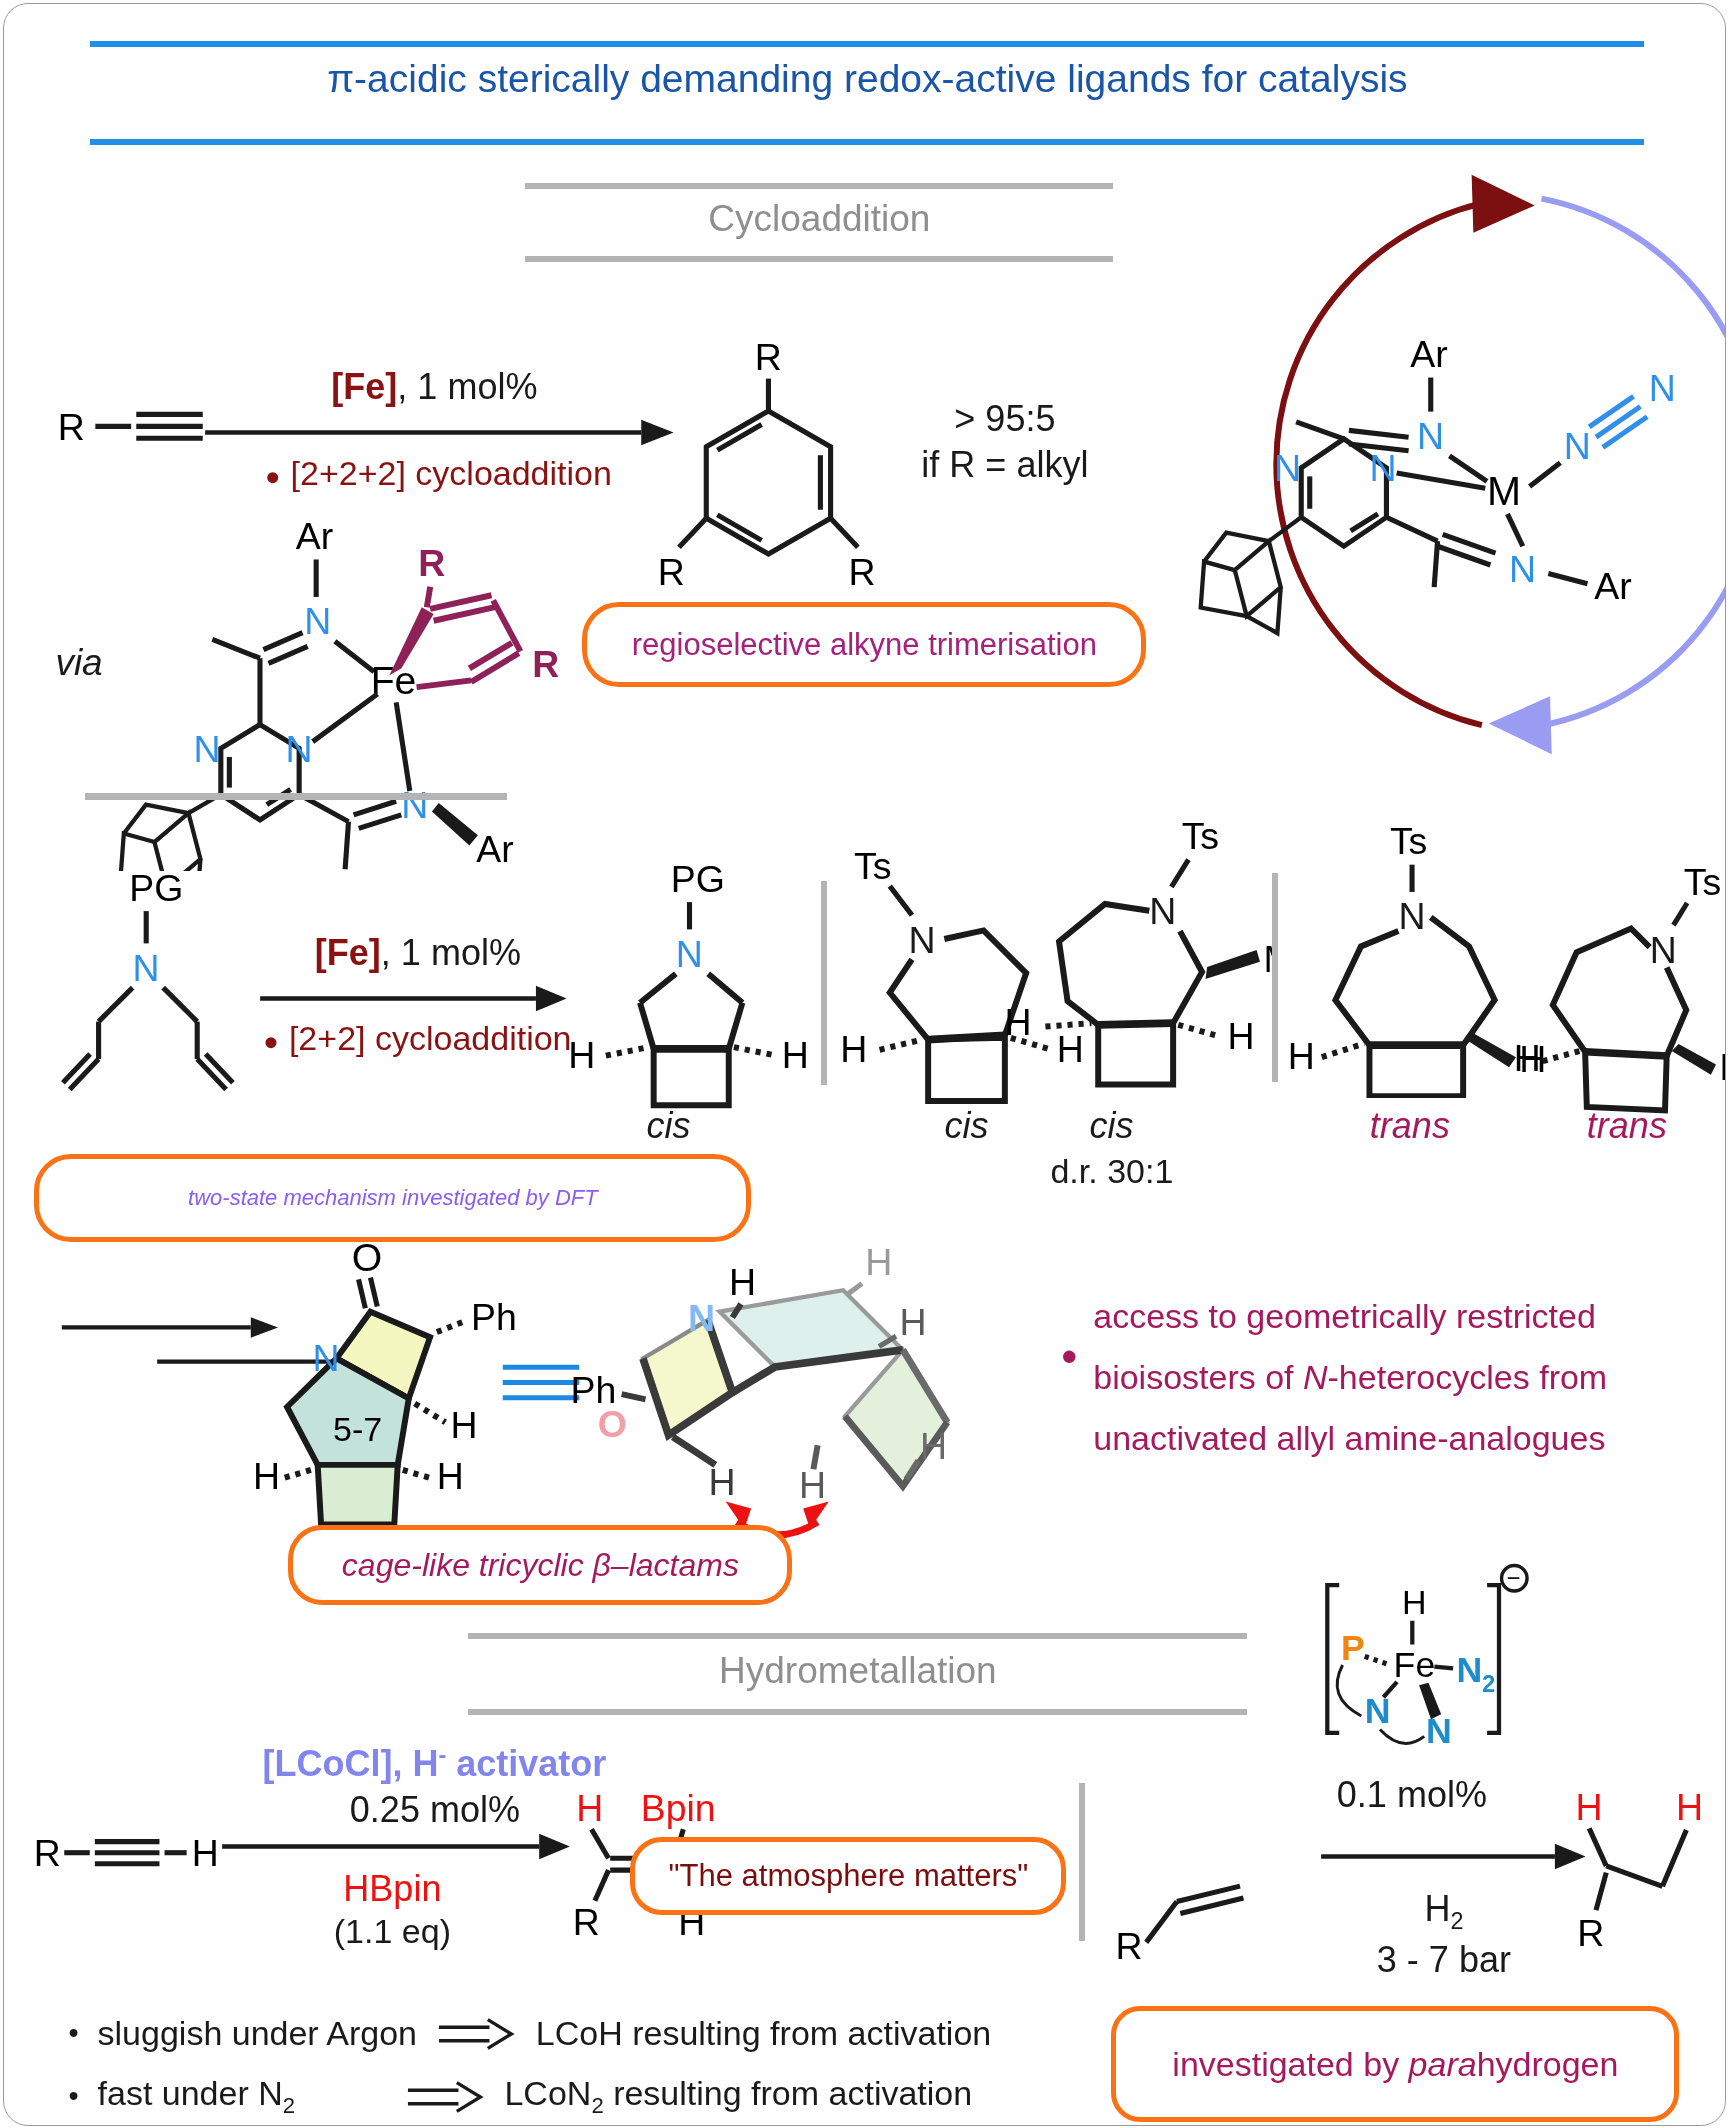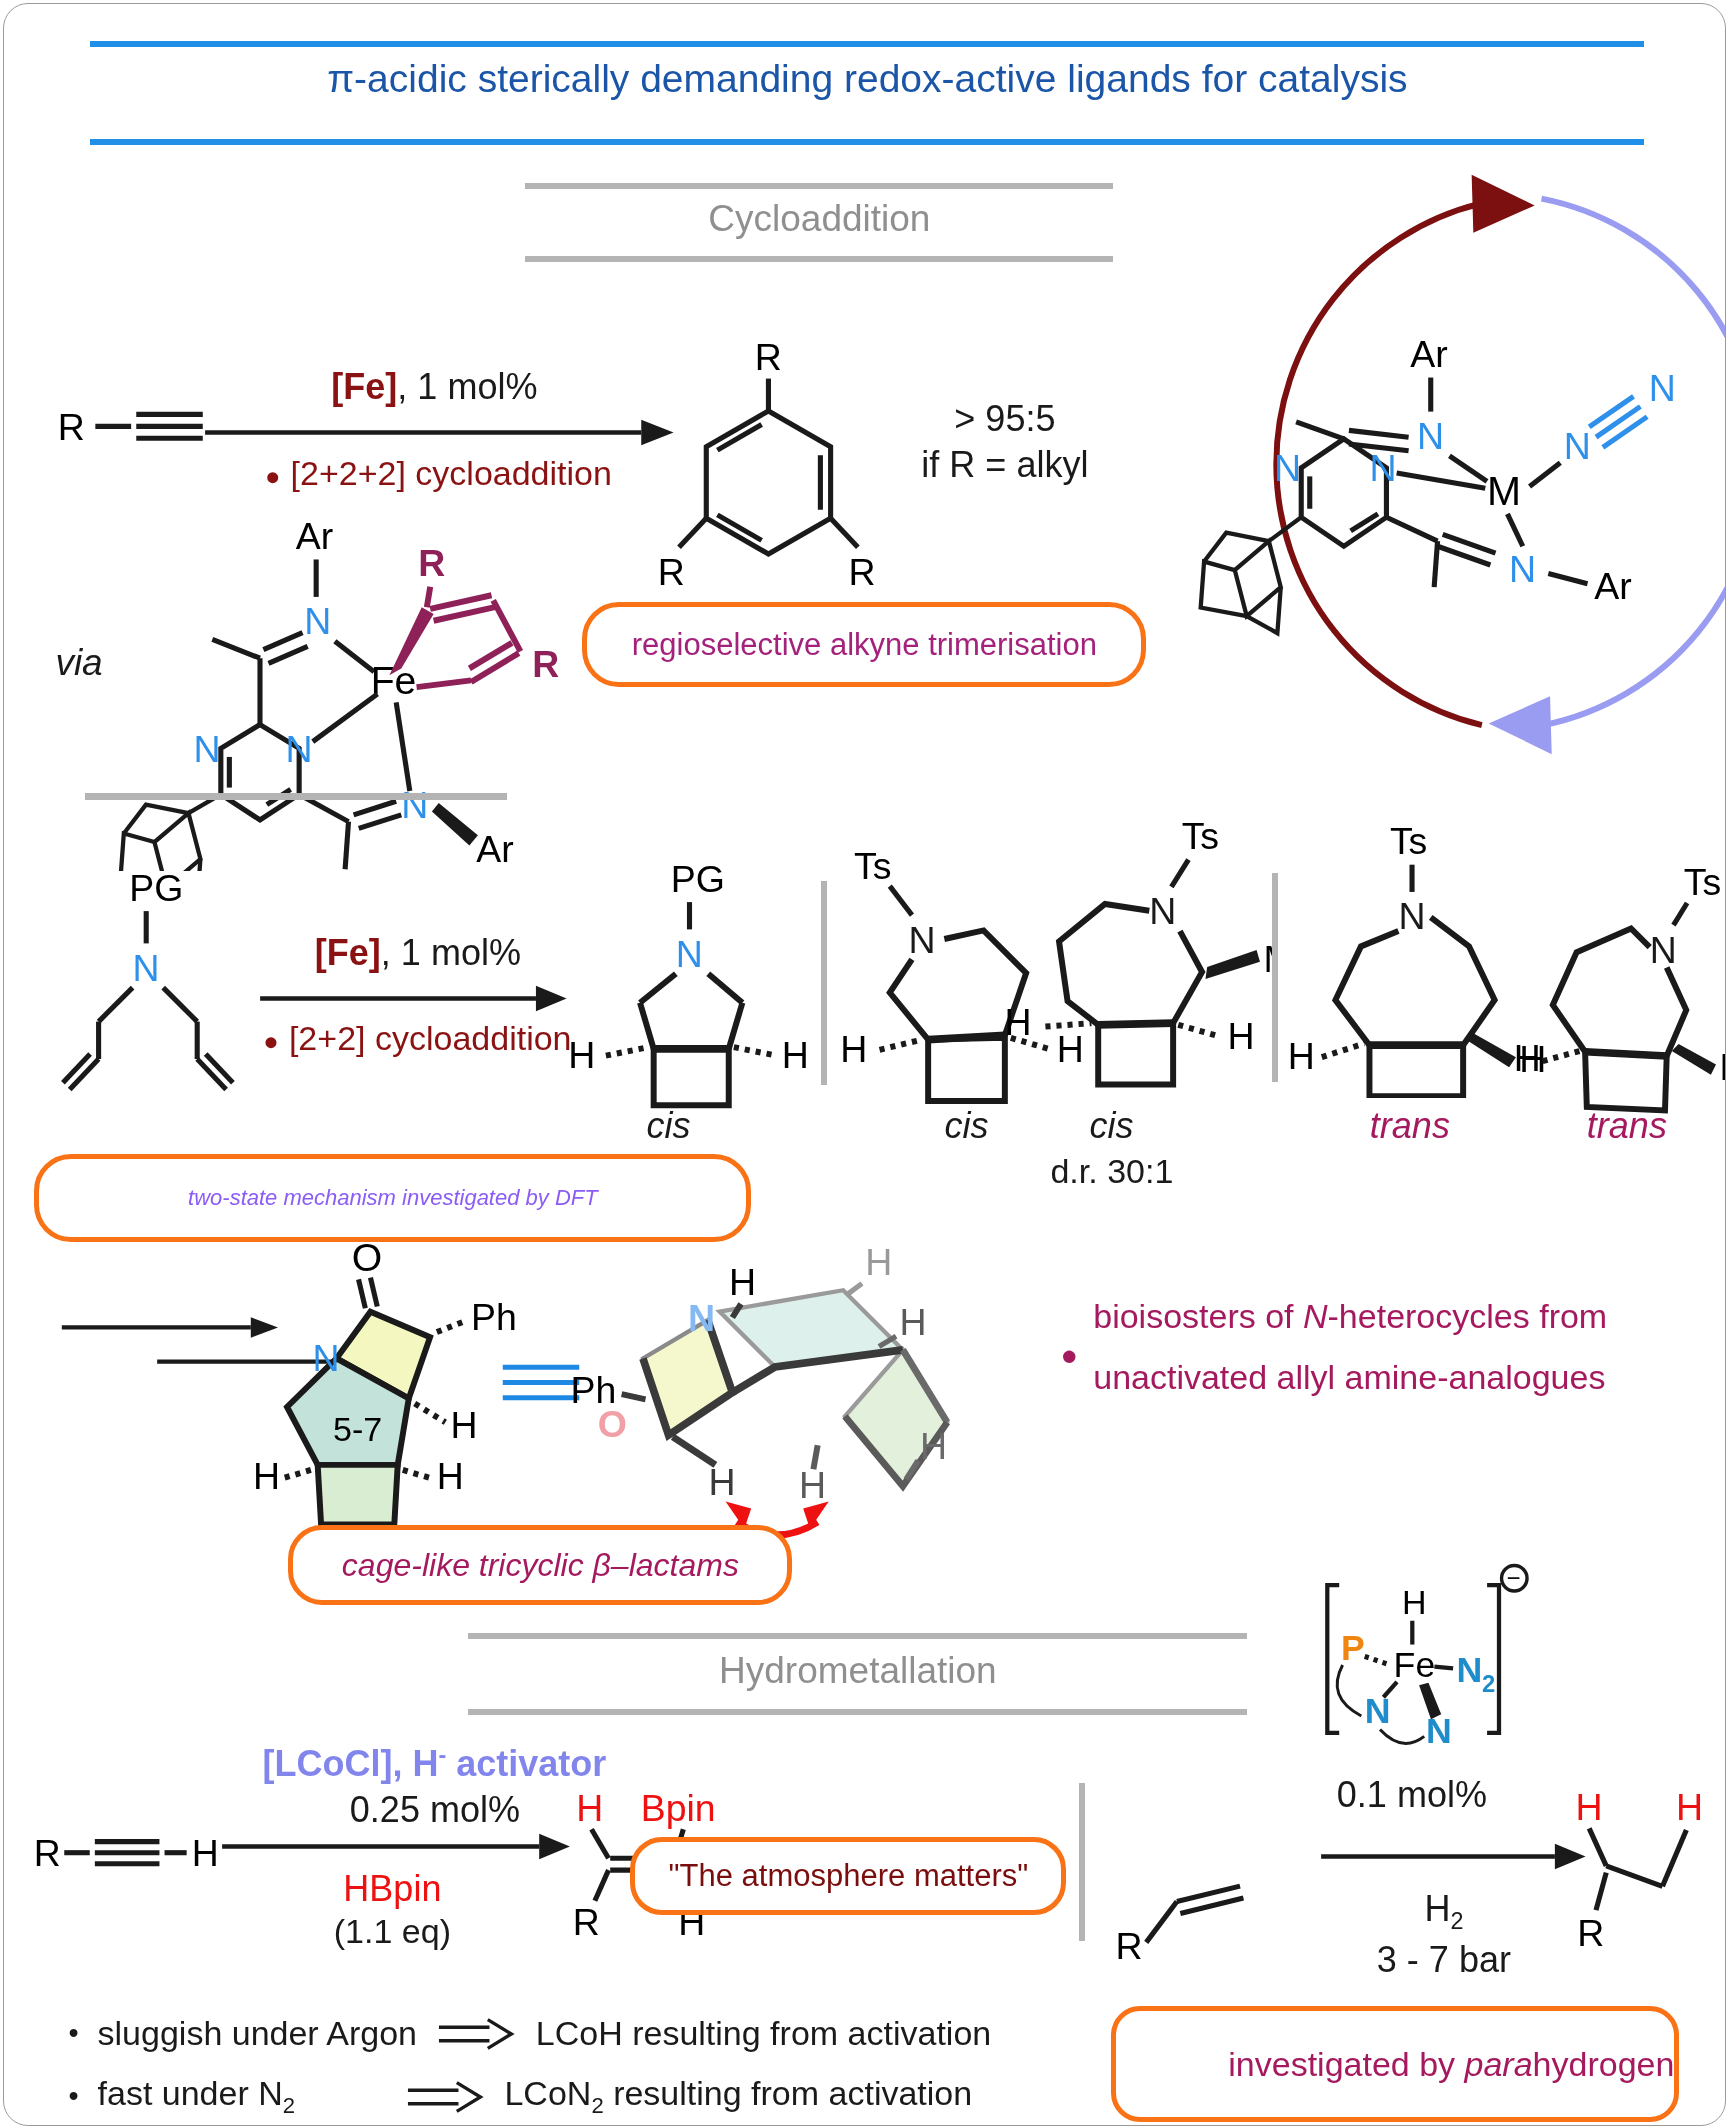--- a/index.html
+++ b/index.html
@@ -347,20 +347,21 @@
     <line x1="404" y1="302" x2="418" y2="280" stroke="#6a6a6a" stroke-width="7"></line>
     <text x="420" y="278" class="lbl" fill="#6a6a6a">H</text>
     <path d="M 205,352 Q 252,382 300,352" fill="none" stroke="#ee1111" stroke-width="8"></path>
     <polygon points="214,360 192,328 222,336" fill="#ee1111"></polygon>
     <polygon points="291,360 313,328 283,336" fill="#ee1111"></polygon>
   </svg>
 
   <div class="abs" style="left:1056px;top:1282px;width:673px;display:flex;">
     <span class="mag" style="font-size:29px;margin-top:53px;margin-right:15.3px;">●</span>
     <div class="mag" style="font-size:34px;line-height:61px;">
+      <div>access to geometrically restricted</div>
       <div><span>bioisosters of </span><span class="it">N</span><span>-heterocycles from</span></div>
       <div>unactivated allyl amine-analogues</div>
     </div>
   </div>
 
   <div class="tagbox" style="left:284px;top:1521px;width:494px;height:70px;border-radius:34px;">
     <span class="it" style="font-size:32px;color:#a51a5e;">cage-like tricyclic β–lactams</span>
   </div>
 
   <div class="grule" style="left:464px;top:1629px;width:779px;height:6px;"></div>
@@ -471,18 +472,18 @@
     <span style="font-size:29px;margin-right:19px;">•</span>
     <span><span>fast under N</span><sub>2</sub></span>
     <svg style="margin:0 20.4px 0 111px;" width="78" height="32" viewBox="0 0 92 38">
       <line x1="2" y1="11" x2="62" y2="11" stroke="#1a1a1a" stroke-width="4"></line>
       <line x1="2" y1="27" x2="62" y2="27" stroke="#1a1a1a" stroke-width="4"></line>
       <polyline points="60,2 88,19 60,36" fill="none" stroke="#1a1a1a" stroke-width="4"></polyline>
     </svg>
     <span><span>LCoN</span><sub>2</sub><span> resulting from activation</span></span>
   </div>
 
-  <div class="tagbox" style="left:1107px;top:2002px;width:558px;height:106px;border-radius:29px;flex-direction:column;line-height:48px;align-items:flex-end;">
+  <div class="tagbox" style="left:1107px;top:2002px;width:558px;height:106px;border-radius:29px;flex-direction:column;line-height:48px;">
     <div style="font-size:34px;color:#a51a5e;"><span>investigated by </span><span class="it">para</span><span>hydrogen</span></div>
   </div>
 
 </div>
 
 
 </body></html>

